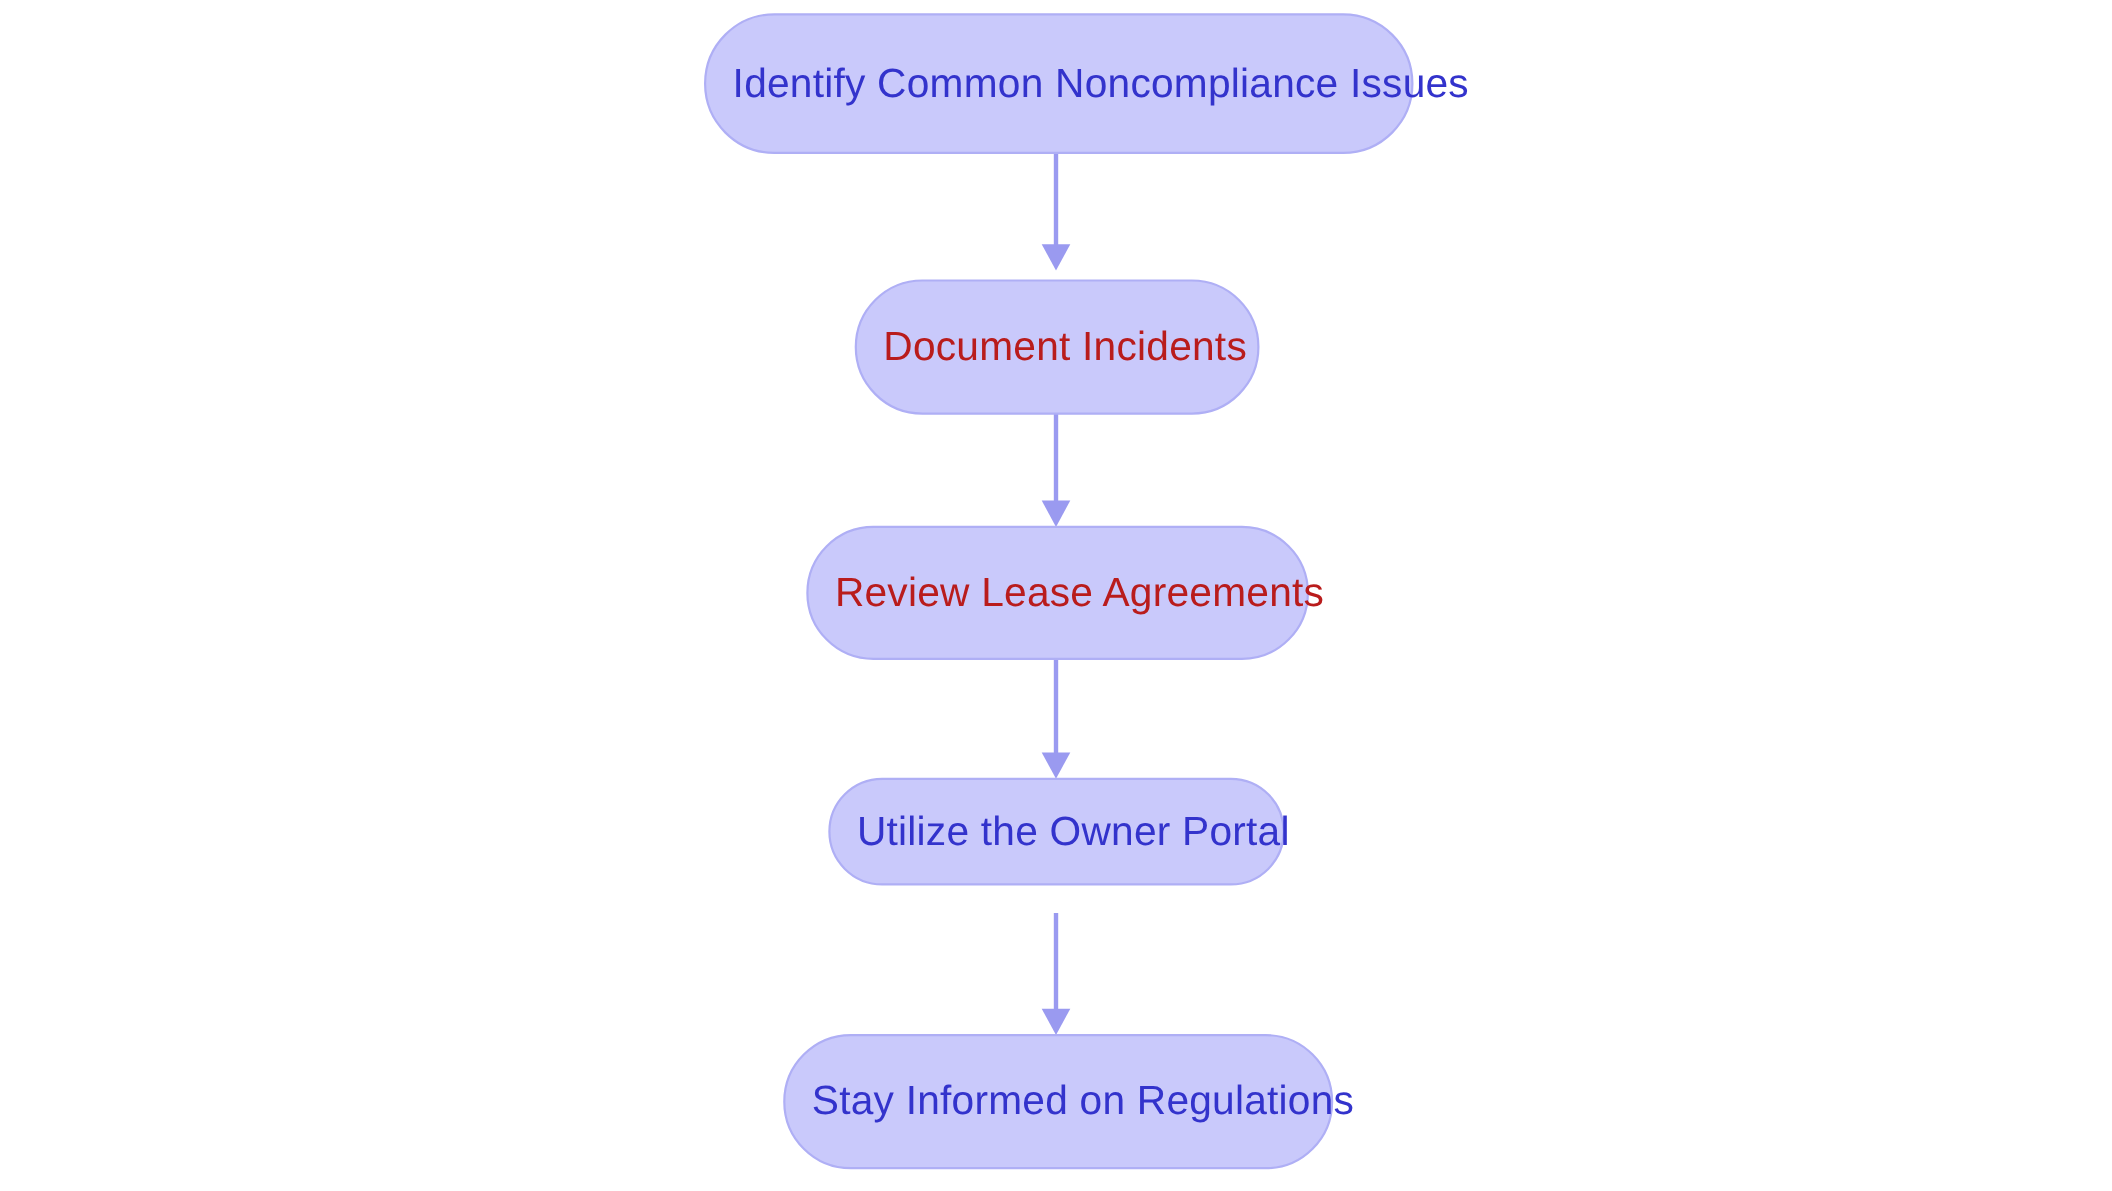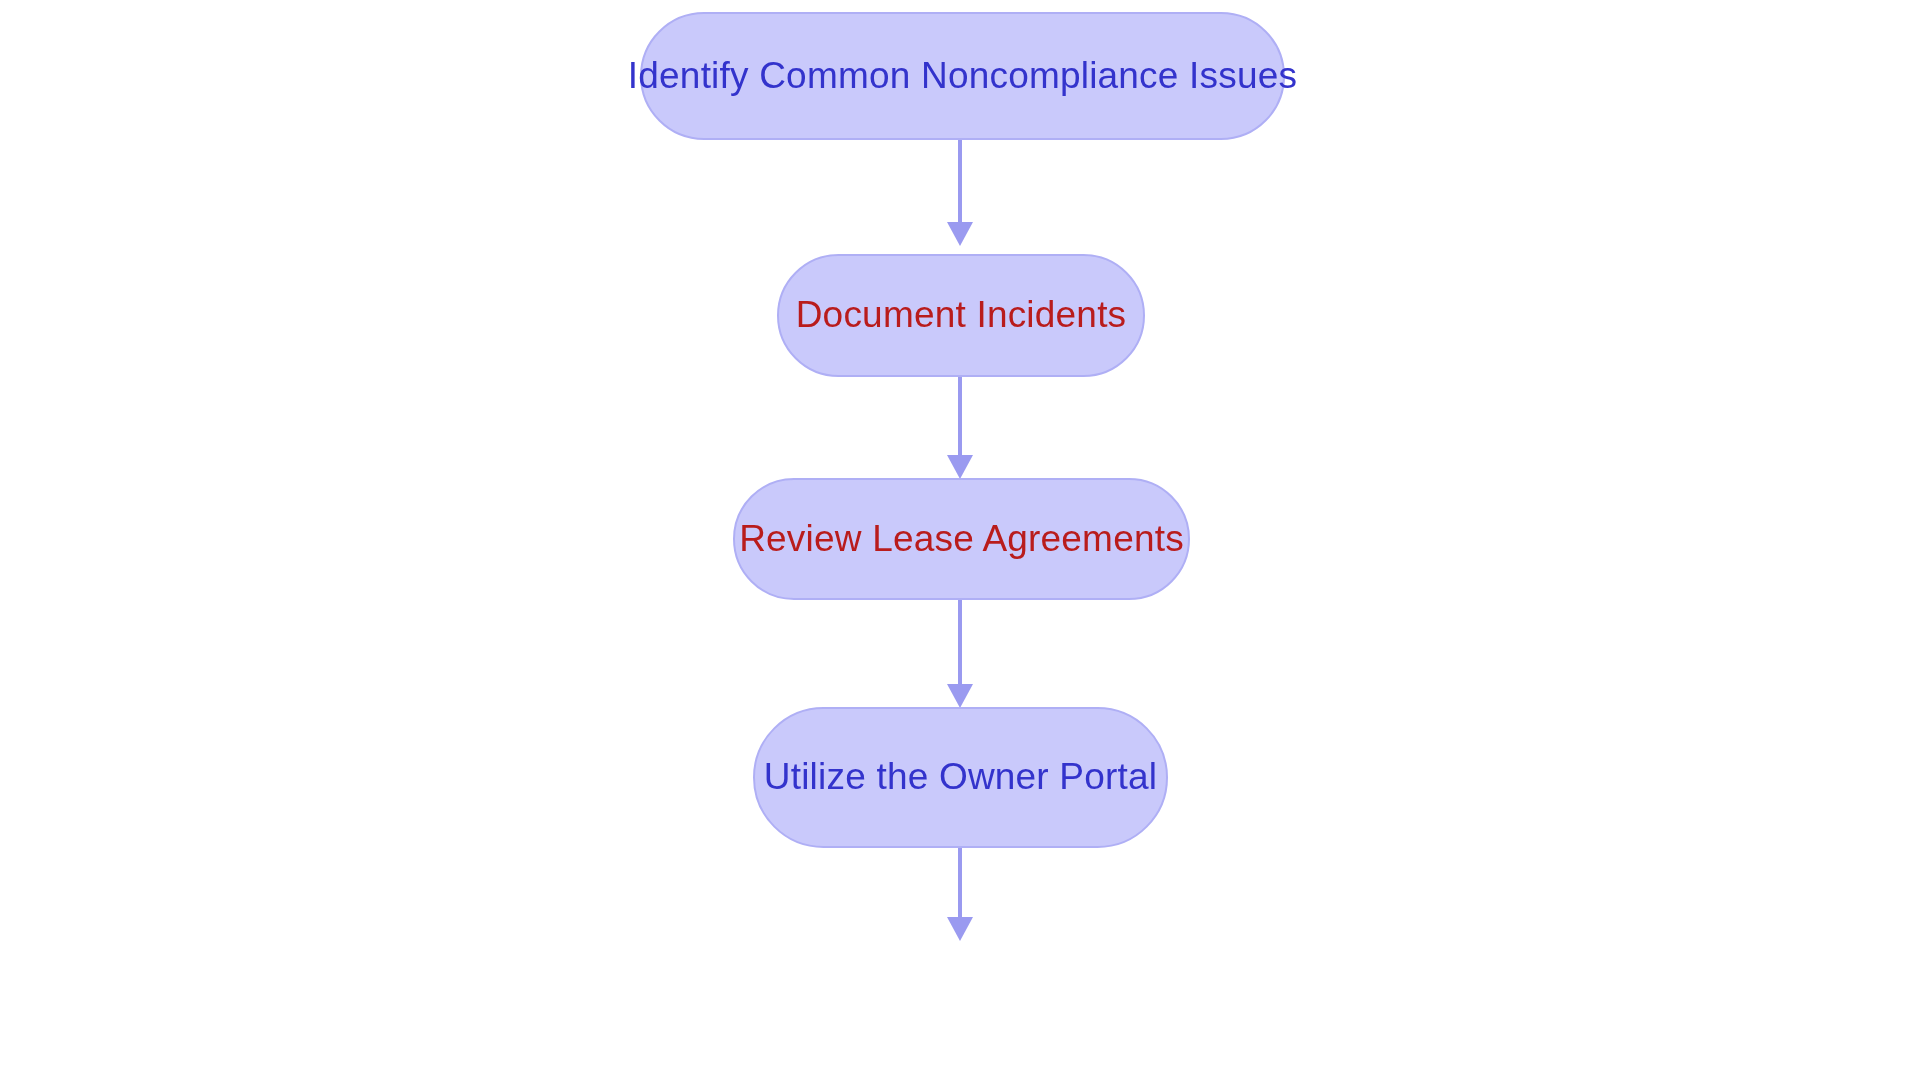--- a/index.html
+++ b/index.html
@@ -34,21 +34,21 @@
     height: 1083px;
   }
   .node {
     position: absolute;
     box-sizing: border-box;
     background: #c9c9fb;
     border: 2px solid #3b82f6;
     border-radius: 999px;
     display: flex;
     align-items: center;
-    justify-content: center;
+    justify-content: flex-start;
     text-align: center;
     color: #3333cc;
     font-size: 37px;
     font-weight: 400;
     letter-spacing: 0.2px;
     line-height: 1.15;
     white-space: nowrap;
     user-select: none;
   }
   .node-label {
@@ -85,18 +85,21 @@
   <div class="node-layer" id="nodes-layer">
       <div class="node" style="left: 640px; top: 12px; width: 645px; height: 128px; background: rgb(201, 201, 251); border-color: rgb(175, 175, 245); color: rgb(51, 51, 204);">
         <span class="node-label">Identify Common Noncompliance Issues</span>
       </div>
       <div class="node" style="left: 777px; top: 254px; width: 368px; height: 123px; background: rgb(201, 201, 251); border-color: rgb(175, 175, 245); color: #b91c1c;">
         <span class="node-label">Document Incidents</span>
       </div>
       <div class="node" style="left: 733px; top: 478px; width: 457px; height: 122px; background: rgb(201, 201, 251); border-color: rgb(175, 175, 245); color: #b91c1c;">
         <span class="node-label">Review Lease Agreements</span>
       </div>
-      <div class="node" style="left: 753px; top: 707px; width: 415px; height: 141px; background: rgb(201, 201, 251); border-color: rgb(175, 175, 245); color: rgb(51, 51, 204);">
+      <div class="node" style="left: 753px; top: 707px; width: 415px; height: 98px; background: rgb(201, 201, 251); border-color: rgb(175, 175, 245); color: rgb(51, 51, 204);">
         <span class="node-label">Utilize the Owner Portal</span>
+      </div>
+      <div class="node" style="left: 712px; top: 940px; width: 500px; height: 123px; background: rgb(201, 201, 251); border-color: rgb(175, 175, 245); color: rgb(51, 51, 204);">
+        <span class="node-label">Stay Informed on Regulations</span>
       </div>
     </div>
 
 </div>
 
 </body></html>

